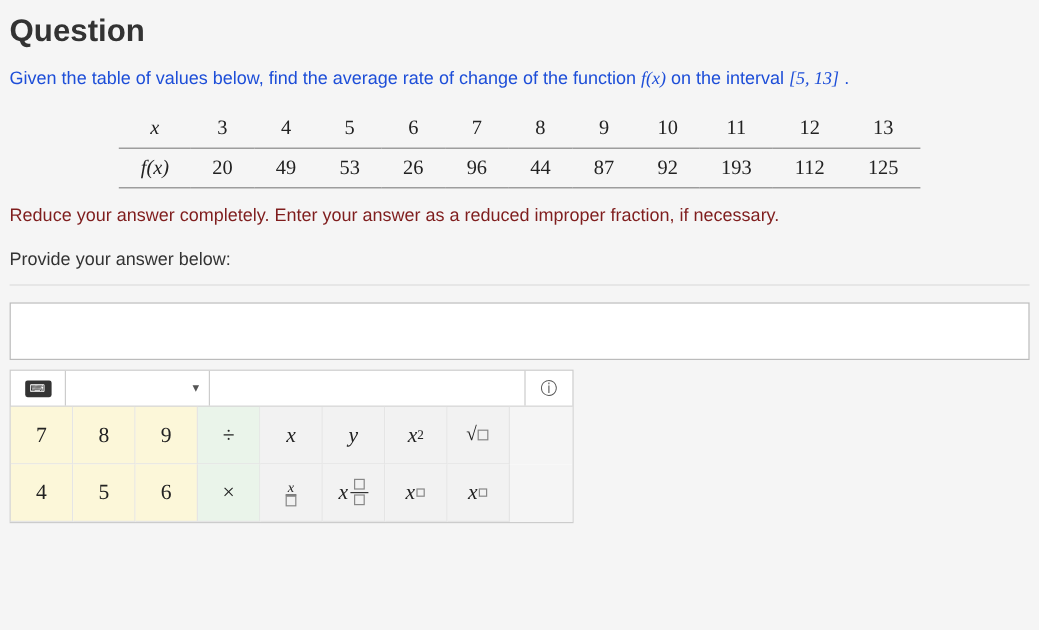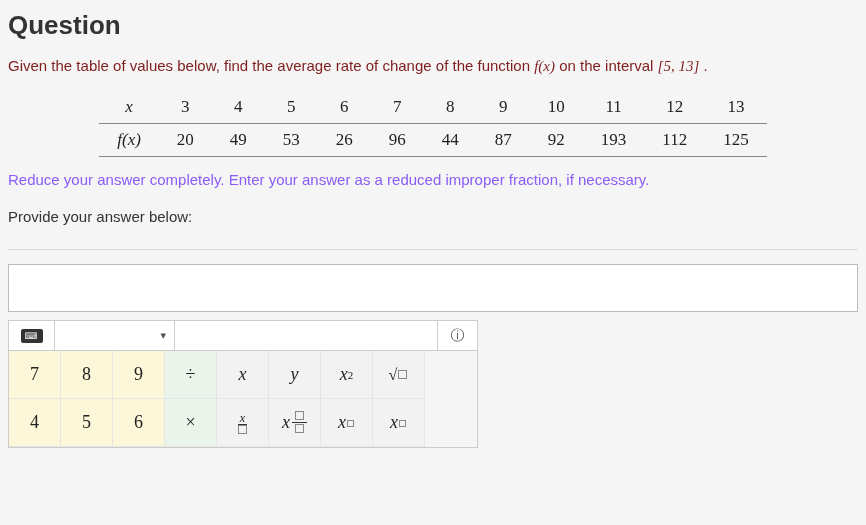--- a/index.html
+++ b/index.html
@@ -13,21 +13,21 @@
     padding: 10px 8px 0 8px;
   }
   .question-title {
     font-size: 26px;
     font-weight: 700;
     color: #333;
     margin-bottom: 16px;
   }
   .prompt {
     font-size: 15px;
-    color: #7f1d1d;
+    color: #1d4ed8;
     margin-bottom: 16px;
   }
   .math-var { font-family: "Cambria Math", Georgia, serif; font-style: italic; }
   .values-table {
     border-collapse: collapse;
     margin: 0 auto 14px auto;
     font-family: "Cambria Math", Georgia, serif;
     font-size: 17px;
   }
   .values-table th, .values-table td {
@@ -39,29 +39,29 @@
   .values-table tr:first-child th {
     border-bottom: 1px solid #888;
   }
   .values-table tr:last-child td,
   .values-table tr:last-child th {
     border-bottom: 1px solid #888;
   }
   .row-label { font-style: italic; }
   .instruct {
     font-size: 15px;
-    color: #8b5cf6;
+    color: #7f1d1d;
     margin-bottom: 20px;
   }
   .provide {
     font-size: 15px;
     color: #333;
     margin-bottom: 14px;
     border-bottom: 1px solid #ddd;
-    padding-bottom: 24px;
+    padding-bottom: 12px;
   }
   .answer-input {
     width: 100%;
     height: 48px;
     border: 1px solid #bbb;
     background: #fff;
     margin-bottom: 8px;
     padding: 4px 8px;
     font-size: 16px;
   }

